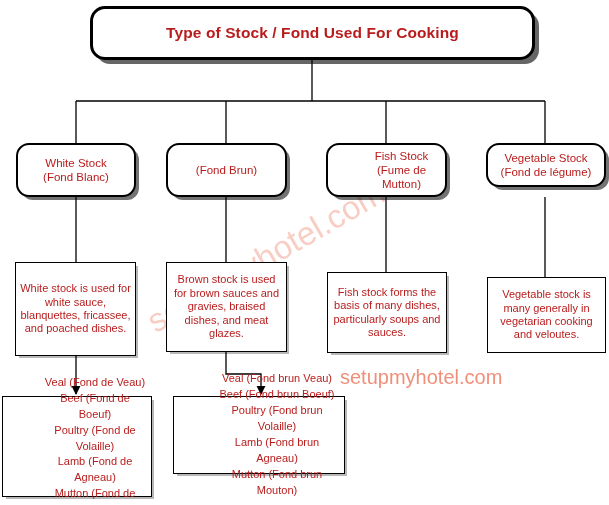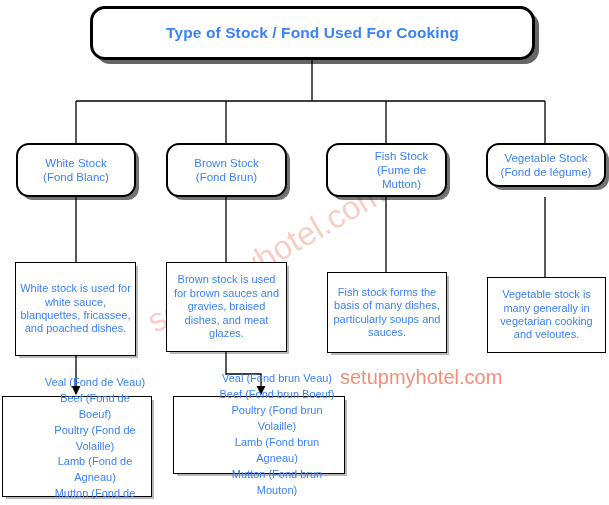--- a/index.html
+++ b/index.html
@@ -47,21 +47,21 @@
   }
   
   .node {
     position: absolute;
     box-sizing: border-box;
     background: #ffffff;
     display: flex;
     align-items: center;
     justify-content: center;
     text-align: center;
-    color: #3b82f6;
+    color: #b91c1c;
     z-index: 3;
   }
   .node .txt {
     width: 100%;
     line-height: 1.22;
     padding: 0 4px;
     box-sizing: border-box;
   }
   
   .rounded {
@@ -133,21 +133,20 @@
 
   <div class="node rounded stock-box" style="left:16px; top:143px; width:120px; height:54px;">
     <div class="txt">
       <div>White Stock</div>
       <div>(Fond Blanc)</div>
     </div>
   </div>
 
   <div class="node rounded stock-box" style="left:166px; top:143px; width:121px; height:54px;">
     <div class="txt">
-      <div>Brown Stock</div>
       <div>(Fond Brun)</div>
     </div>
   </div>
 
   <div class="node rounded stock-box" style="left:326px; top:143px; width:121px; height:54px;padding-left:30px;">
     <div class="txt">
       <div>Fish Stock</div>
       <div>(Fume de Mutton)</div>
     </div>
   </div>

